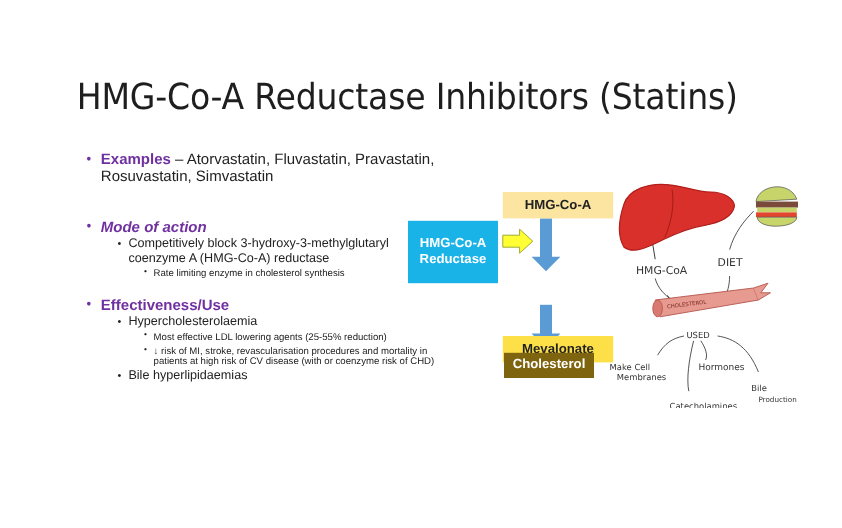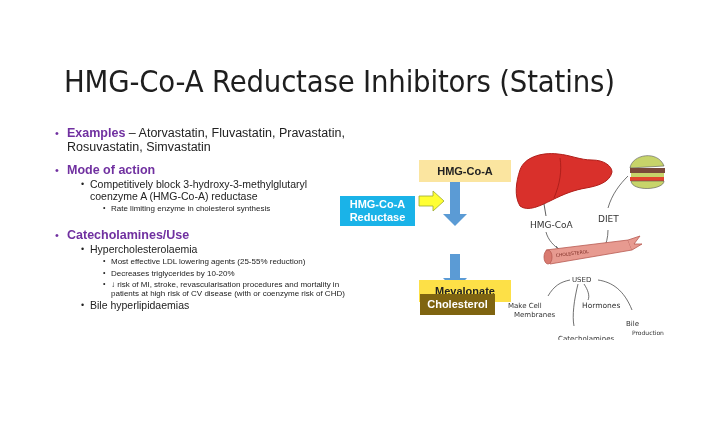--- a/index.html
+++ b/index.html
@@ -5,33 +5,33 @@
     html, body { margin: 0; padding: 0; }
     body {
       width: 702px; height: 440px; background: #ffffff; position: relative; overflow: hidden;
       font-family: "Liberation Sans", "DejaVu Sans", sans-serif; color: #222;
     }
     .title {
       position: absolute; left: 64px; top: 64px;
       font-size: 30px; font-weight: 400; color: #1e1e1e; letter-spacing: -0.2px;
       font-family: "DejaVu Sans", sans-serif; white-space: nowrap; transform: scaleX(0.92); transform-origin: left;
     }
-    .bullets { position: absolute; left: 55px; top: 126px; width: 290px; }
+    .bullets { position: absolute; left: 72px; top: 126px; width: 290px; }
     .b1 { position: relative; padding-left: 12px; font-size: 12.5px; line-height: 14px; color: #222; }
     .b1::before { content: "•"; position: absolute; left: 0; top: 0; color: #7030a0; font-size: 11px; }
     .b1 .head { color: #7030a0; font-weight: bold; }
-    .b1.sec { margin-top: 9px; }
+    .b1.sec { margin-top: 28px; font-style: italic; }
     .b1.sec2 { margin-top: 14px; }
     .b2 { position: relative; padding-left: 35px; font-size: 10.5px; line-height: 11.5px; color: #222; margin-top: 2px; }
     .b2::before { content: "•"; position: absolute; left: 26px; top: 0; font-size: 9px; }
     .b3 { position: relative; padding-left: 56px; font-size: 8px; line-height: 8.5px; color: #222; margin-top: 3px; }
     .b3::before { content: "•"; position: absolute; left: 48px; top: -1px; font-size: 7px; }
 
     .box { position: absolute; display: flex; align-items: center; justify-content: center; font-weight: bold; font-size: 11px; text-align: center; line-height: 13px; }
-    .box.enzyme { left: 340px; top: 196px; width: 75px; height: 30px; background: #1ab3e8; color: #fff; }
+    .box.enzyme { left: 340px; top: 184px; width: 75px; height: 52px; background: #1ab3e8; color: #fff; }
     .box.hmg { left: 419px; top: 160px; width: 92px; height: 22px; background: #fbe5a0; color: #222; }
     .box.meva { left: 419px; top: 232px; width: 92px; height: 22px; background: #fde047; color: #222; margin-top: 48px; }
     .box.chol { left: 420px; top: 294px; width: 75px; height: 21px; background: #7f6410; color: #fff; }
 
     svg.arrows { position: absolute; left: 0; top: 0; }
     svg.drawing { position: absolute; left: 500px; top: 140px; }
   </style>
 </head>
 <body>
 
@@ -42,25 +42,24 @@
     <span class="head">Examples</span><span> – Atorvastatin, Fluvastatin, Pravastatin, Rosuvastatin, Simvastatin</span>
   </div>
 
   <div class="b1 sec">
     <span class="head">Mode of action</span>
   </div>
   <div class="b2">Competitively block 3-hydroxy-3-methylglutaryl coenzyme A (HMG-Co-A) reductase</div>
   <div class="b3">Rate limiting enzyme in cholesterol synthesis</div>
 
   <div class="b1 sec2">
-    <span class="head">Catecholamines/Use</span>
+    <span class="head">Effectiveness/Use</span>
   </div>
   <div class="b2">Hypercholesterolaemia</div>
   <div class="b3">Most effective LDL lowering agents (25-55% reduction)</div>
-  <div class="b3">Decreases triglycerides by 10-20%</div>
   <div class="b3">↓ risk of MI, stroke, revascularisation procedures and mortality in patients at high risk of CV disease (with or coenzyme risk of CHD)</div>
   <div class="b2">Bile hyperlipidaemias</div>
 </div>
 
 <svg class="arrows" width="702" height="440">
 
   <g>
     <rect x="450" y="182" width="10" height="34" fill="#5b9bd5"></rect>
     <polygon points="443,214 467,214 455,226" fill="#5b9bd5"></polygon>
   </g>

